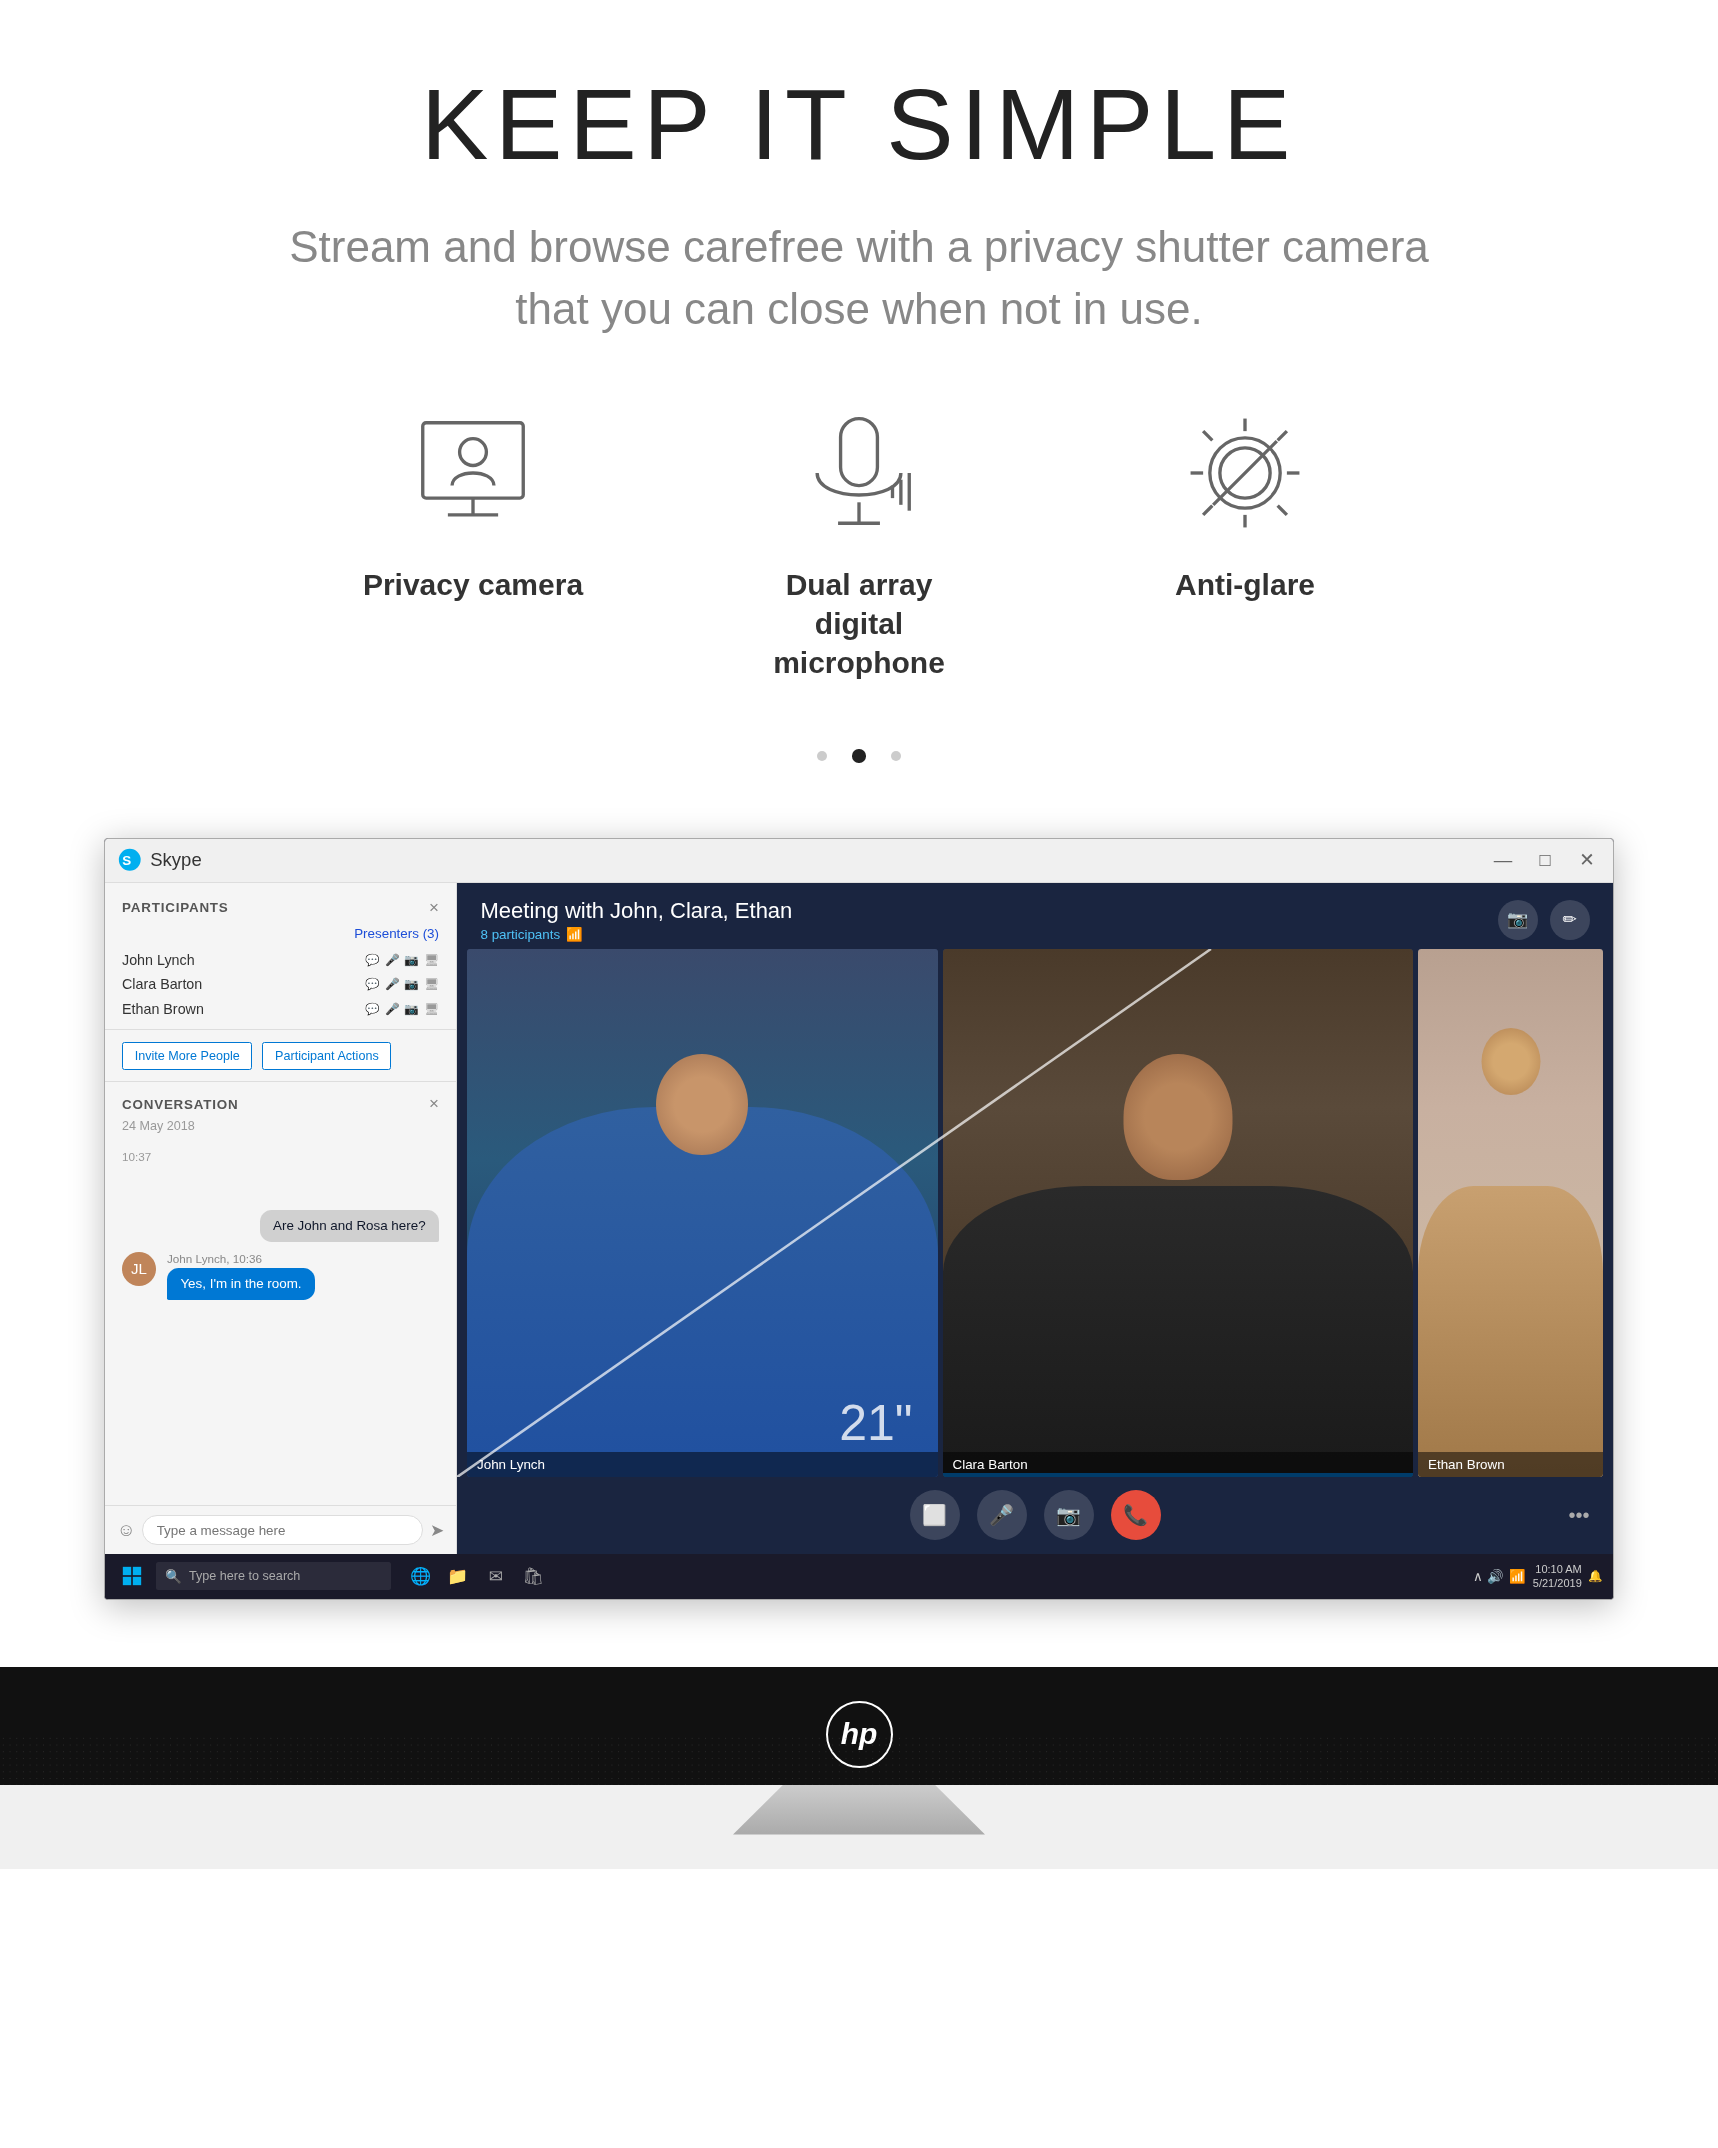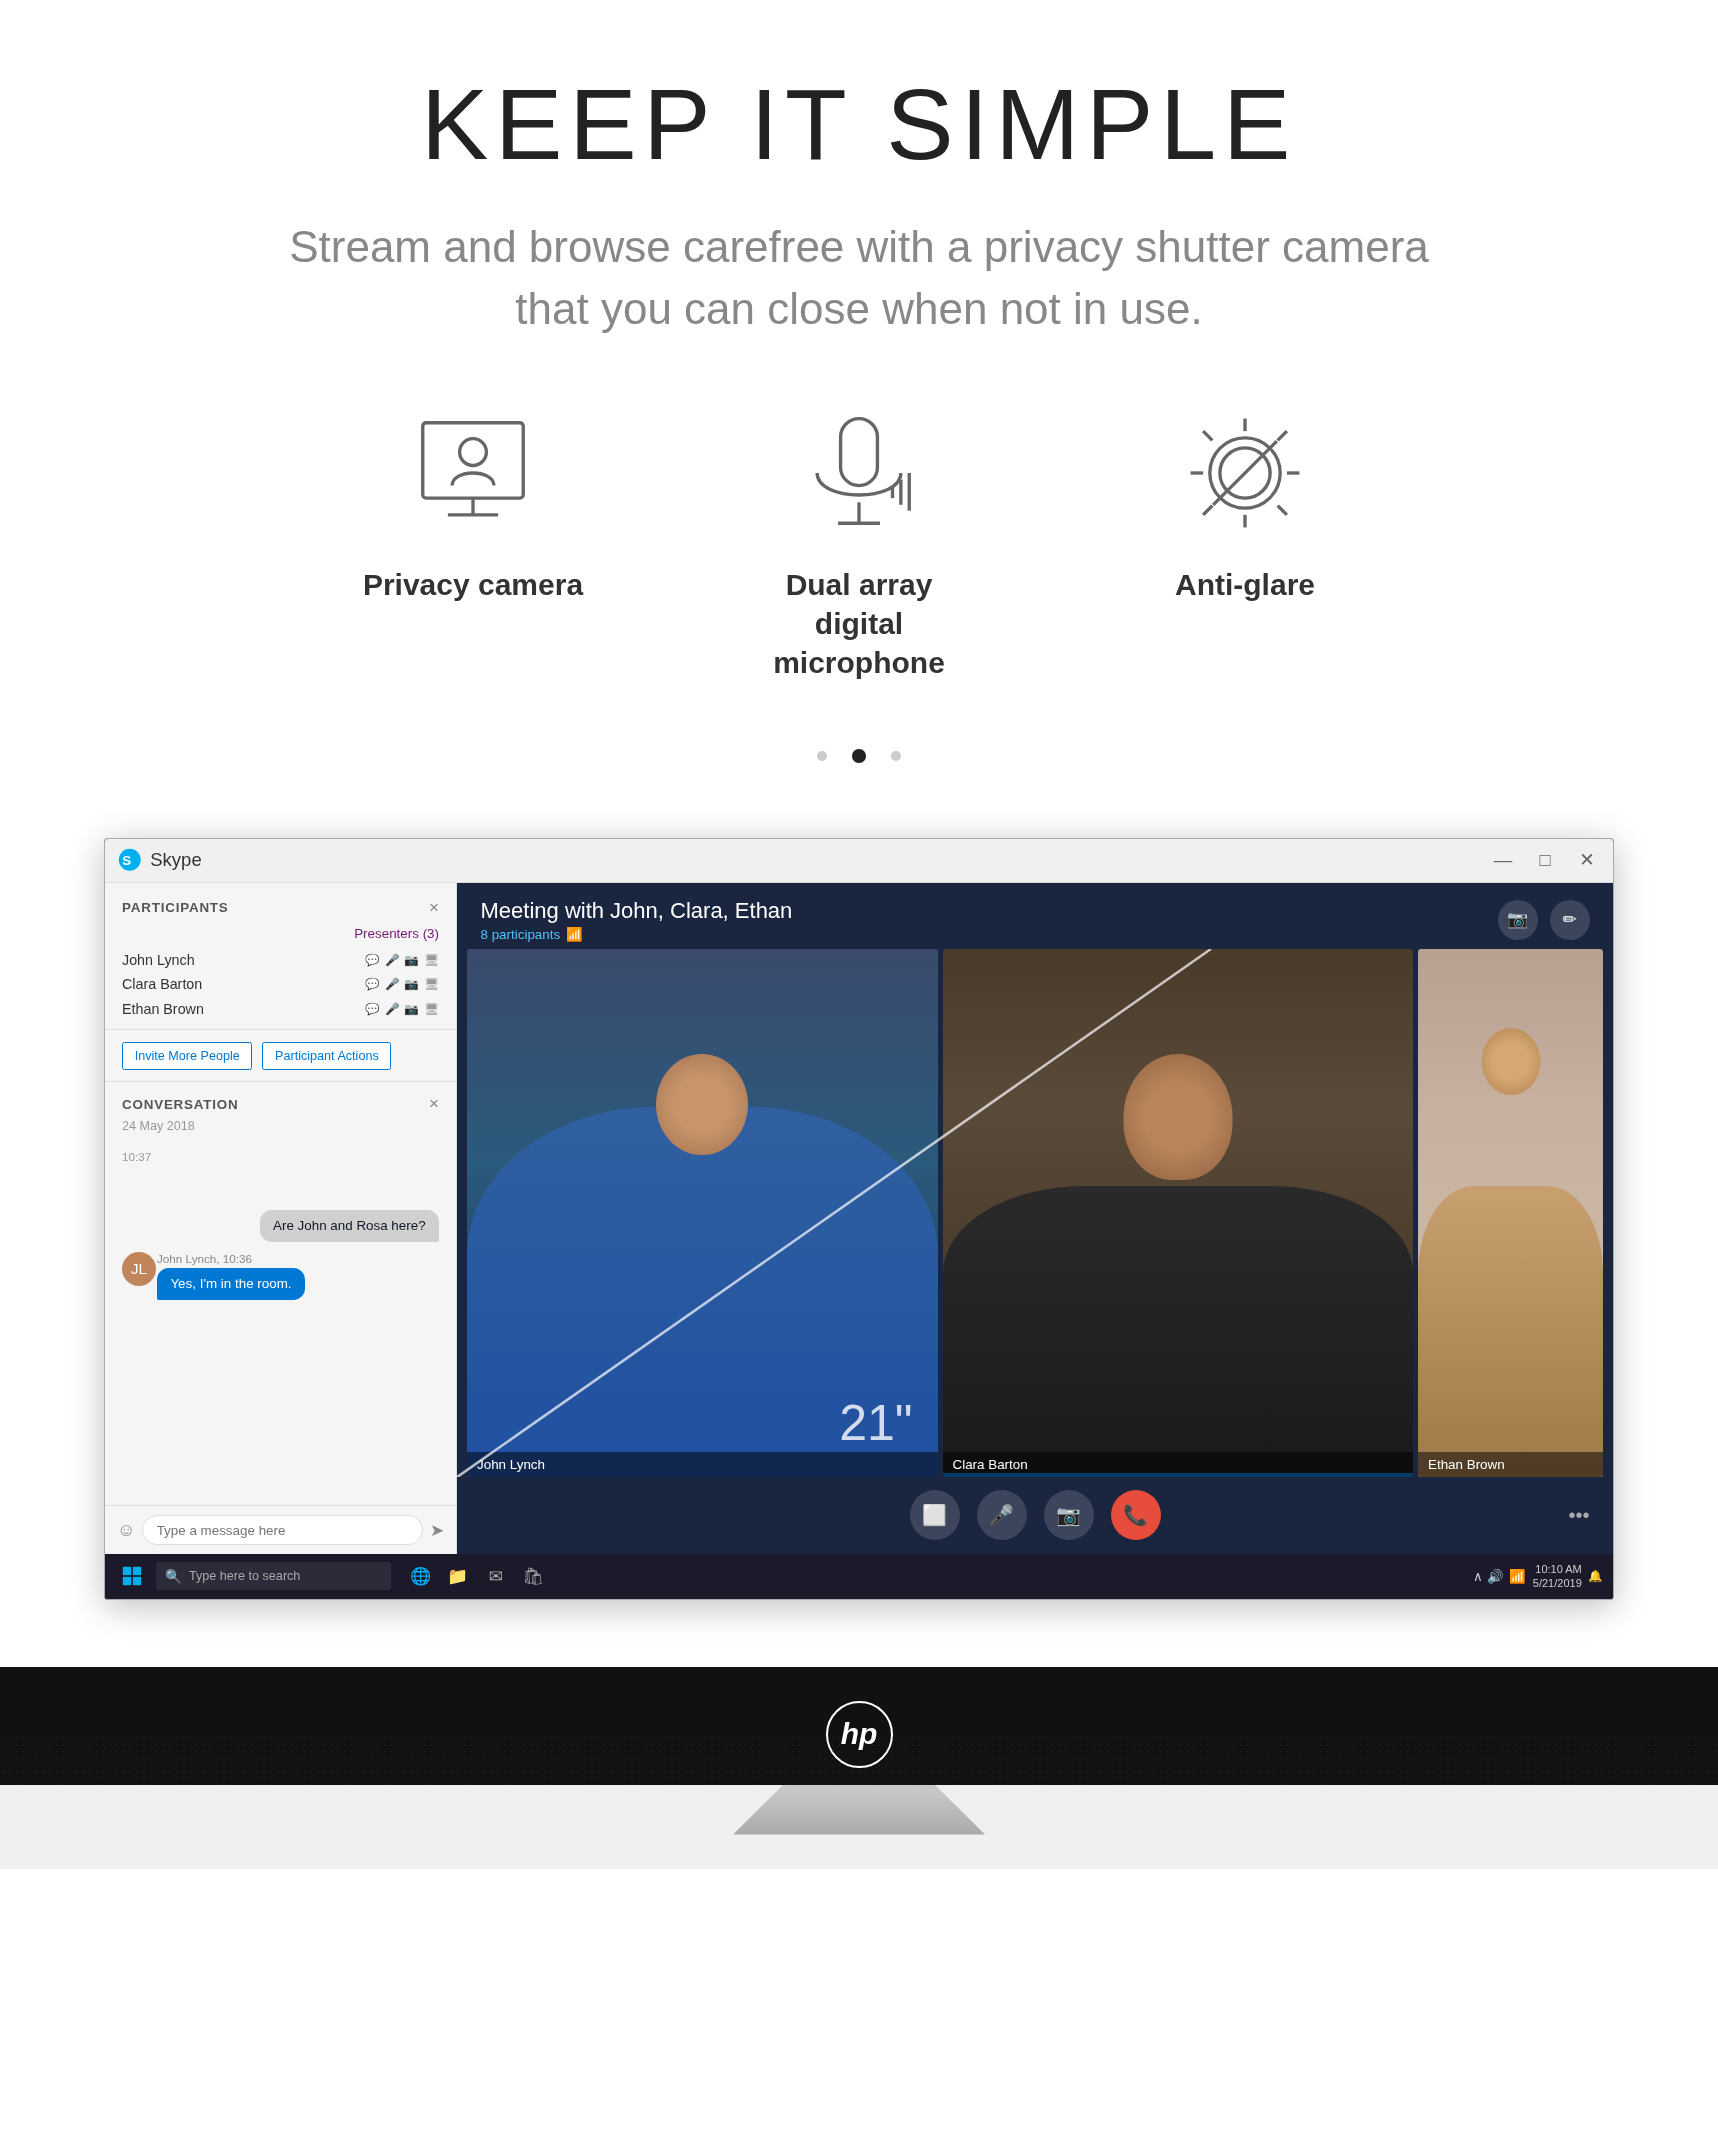--- a/index.html
+++ b/index.html
@@ -170,21 +170,21 @@
       letter-spacing: 0.8px;
       text-transform: uppercase;
     }
     .panel-close {
       font-size: 17px;
       color: #888;
       cursor: pointer;
     }
     .participants-subtitle {
       font-size: 13.4px;
-      color: #701a75;
+      color: #1d4ed8;
       margin-bottom: 6.7px;
     }
     .participant-row {
       display: flex;
       align-items: center;
       justify-content: space-between;
       padding: 4.2px 0;
     }
     .participant-name {
       font-size: 14.3px;
@@ -258,21 +258,21 @@
       color: #0f172a;
       border-radius: 11.7px 11.7px 1.7px 11.7px;
       padding: 8.4px 13.4px;
       font-size: 13.4px;
       max-width: 252px;
       margin-top: 37px;
     }
     .chat-msg-row {
       display: flex;
       align-items: flex-start;
-      gap: 1px;
+      gap: 11px;
     }
     .chat-avatar {
       width: 34px;
       height: 34px;
       border-radius: 50%;
       background: #c0855a;
       display: flex;
       align-items: center;
       justify-content: center;
       font-size: 15px;

